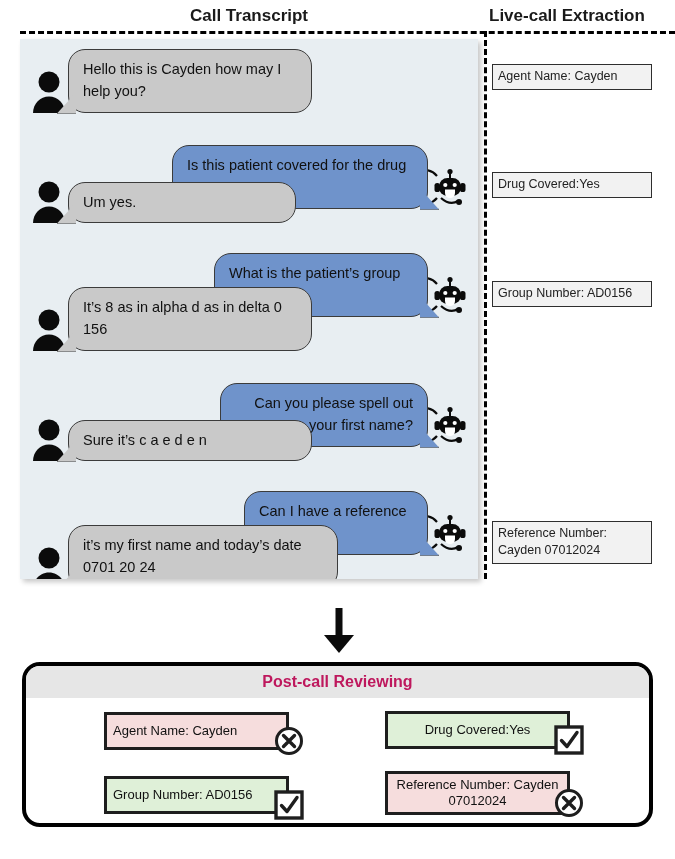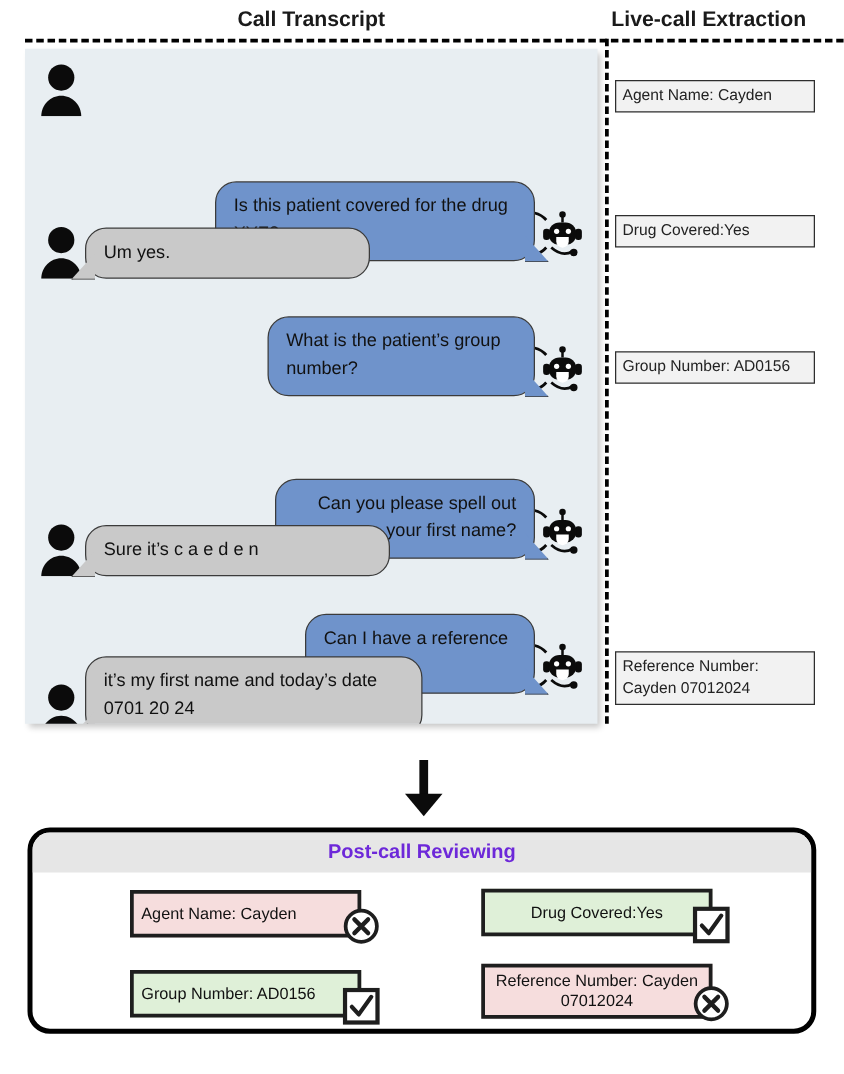--- a/index.html
+++ b/index.html
@@ -120,21 +120,21 @@
     background:#ffffff;
     box-sizing:border-box;
     overflow:hidden;
   }
   #postcall-title{
     height:32px;line-height:32px;
     background:#e6e6e6;
     text-align:center;
     font-weight:bold;
     font-size:16px;
-    color:#6d28d9;
+    color:#be185d;
   }
   .review-item{
     position:absolute;
     border:3px solid #1e1e1e;
     box-sizing:border-box;
     font-size:13px;
     line-height:1.25;
     display:flex;
     align-items:center;
     justify-content:center;
@@ -163,20 +163,21 @@
 
 <div id="transcript">
 
   <div class="msg left" style="top:10px;">
     <span class="avatar">
       <svg viewBox="0 0 38 44">
           <circle cx="19" cy="13" r="10.5" fill="#0b0b0b"></circle>
           <path d="M3 44c0-9.2 7.2-16.5 16-16.5S35 34.8 35 44z" fill="#0b0b0b"></path>
         </svg>
     </span>
+    <div class="bubble grey" style="width:244px;">Hello this is Cayden how may I help you?</div>
   </div>
 
   <div class="msg right" style="top:74px;">
     <span class="bot">
       <svg viewBox="0 0 44 44">
         <g fill="none" stroke="#0b0b0b" stroke-width="2.2">
           <path d="M9 11 A17 17 0 1 0 9 33"></path>
           <path d="M13 33 Q22 41 30 36"></path>
         </g>
         <circle cx="22" cy="6.5" r="2.6" fill="#0b0b0b"></circle>
@@ -217,20 +218,29 @@
         <rect x="32" y="18" width="5.5" height="9" rx="2.6" fill="#0b0b0b"></rect>
         <rect x="11" y="13" width="22" height="18" rx="8.5" fill="#0b0b0b"></rect>
         <circle cx="17.3" cy="20" r="2.1" fill="#fff"></circle>
         <circle cx="26.7" cy="20" r="2.1" fill="#fff"></circle>
         <path d="M17 24.5h10v3.6a5 5 0 0 1-10 0z" fill="#fff"></path>
       </svg>
     </span>
     <div class="bubble blue" style="width:214px;">What is the patient’s group number?</div>
   </div>
 
+  <div class="msg left" style="top:248px;">
+    <span class="avatar">
+      <svg viewBox="0 0 38 44">
+          <circle cx="19" cy="13" r="10.5" fill="#0b0b0b"></circle>
+          <path d="M3 44c0-9.2 7.2-16.5 16-16.5S35 34.8 35 44z" fill="#0b0b0b"></path>
+        </svg>
+    </span>
+    <div class="bubble grey" style="width:244px;">It’s 8 as in alpha d as in delta 0 156</div>
+  </div>
 
   <div class="msg right" style="top:312px;">
     <span class="bot">
       <svg viewBox="0 0 44 44">
         <g fill="none" stroke="#0b0b0b" stroke-width="2.2">
           <path d="M9 11 A17 17 0 1 0 9 33"></path>
           <path d="M13 33 Q22 41 30 36"></path>
         </g>
         <circle cx="22" cy="6.5" r="2.6" fill="#0b0b0b"></circle>
         <rect x="21" y="8" width="2" height="5" fill="#0b0b0b"></rect>

